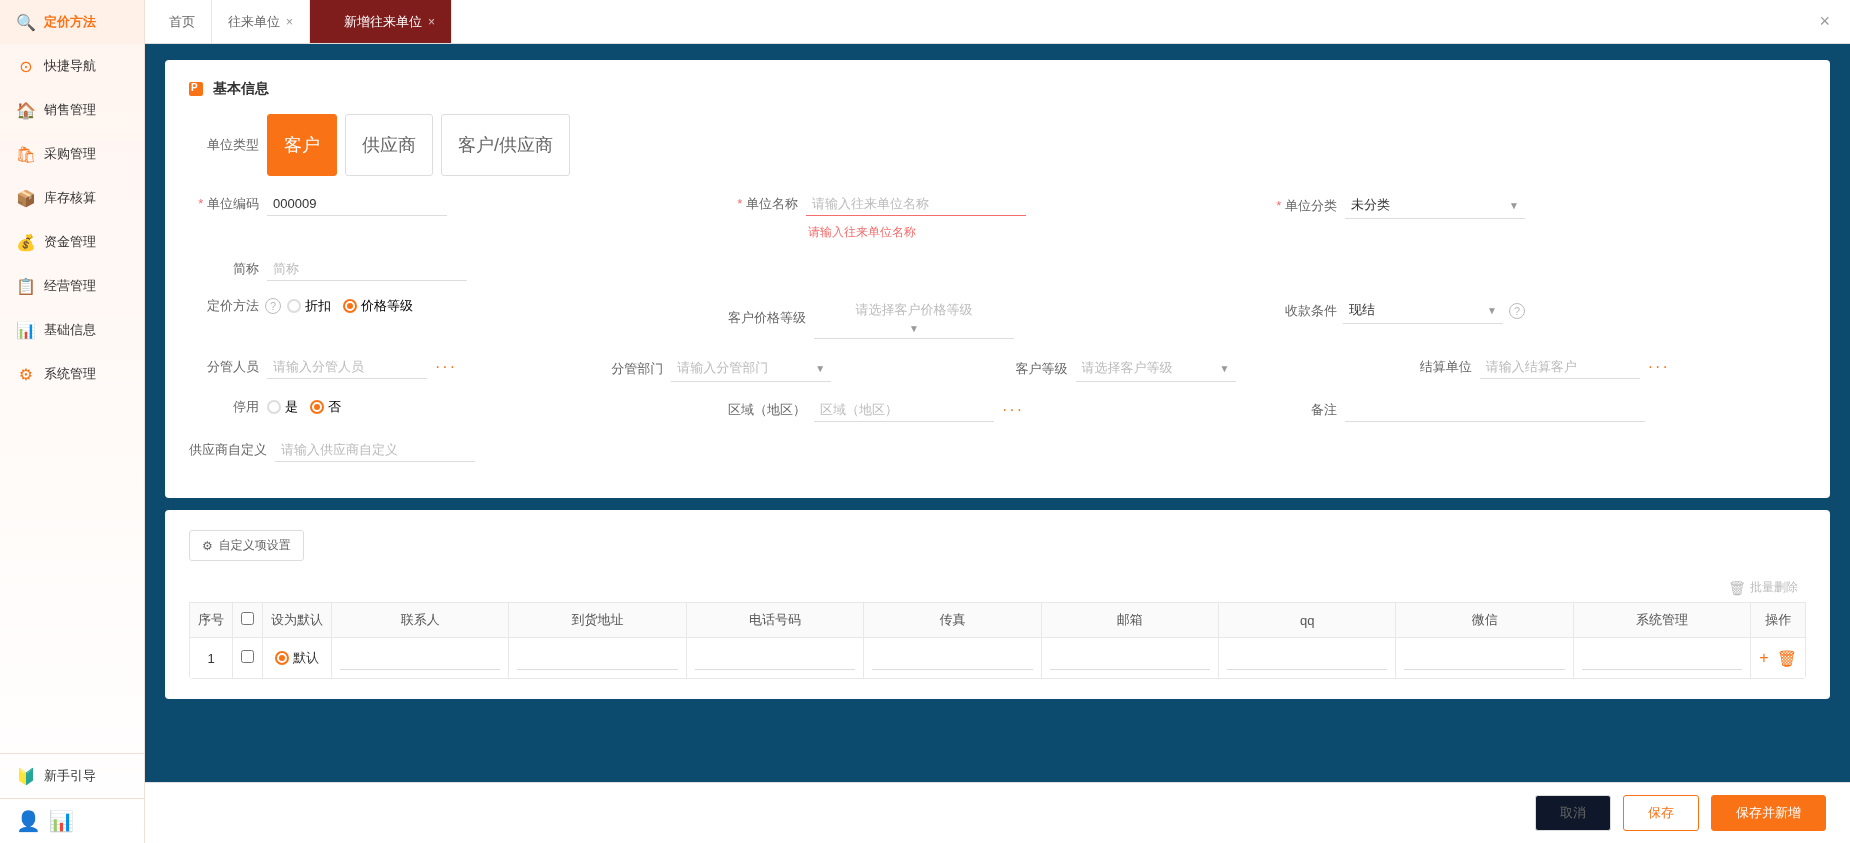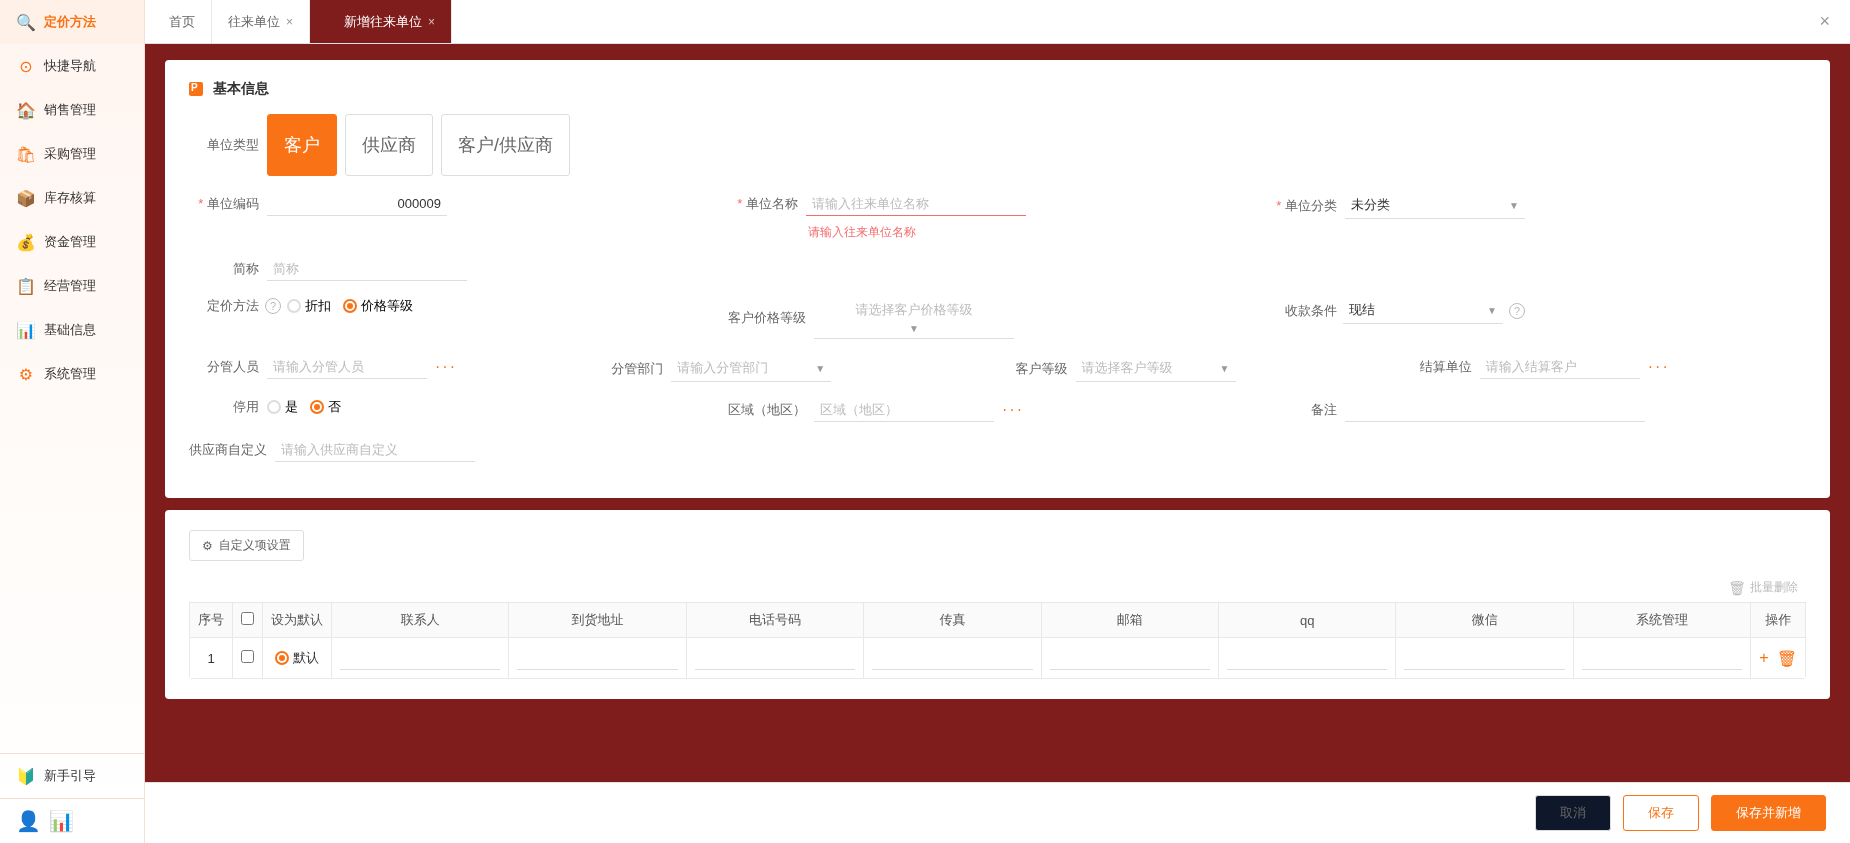--- a/index.html
+++ b/index.html
@@ -62,21 +62,21 @@
       border-radius: 0;
       padding-left: 34px;
     }
     .tab .close-x { font-size: 12px; color: inherit; opacity: 0.7; }
     .tab-close-btn { margin-left: auto; padding: 0 12px; font-size: 18px; color: #999; cursor: pointer; }
 
     
     .content {
       flex: 1;
       overflow-y: auto;
-      background: #7f1d1d;
+      background: #0c4a6e;
       padding: 16px 20px;
       position: relative;
     }
 
     
     .section-title {
       display: flex;
       align-items: center;
       gap: 6px;
       font-size: 14px;
@@ -390,21 +390,21 @@
             <button class="unit-type-btn active">客户</button>
             <button class="unit-type-btn">供应商</button>
             <button class="unit-type-btn">客户/供应商</button>
           </div>
         </div>
       </div>
 
       <div class="form-row">
         <div class="form-group">
           <span class="form-label required">单位编码</span>
-          <input class="form-input" type="text" value="000009" style="width: 180px; text-align: right;">
+          <input class="form-input" type="text" value="000009" style="width: 180px;">
         </div>
         <div class="form-group" style="flex-direction:column; align-items:flex-start;">
           <div style="display:flex; align-items:center; gap:8px;">
             <span class="form-label required">单位名称</span>
             <div>
               <input class="form-input error" type="text" style="width: 220px; border-bottom-color: rgb(245, 108, 108);" placeholder="请输入往来单位名称">
             </div>
           </div>
           <div style="margin-left:78px;">
             <span class="error-msg">请输入往来单位名称</span>

